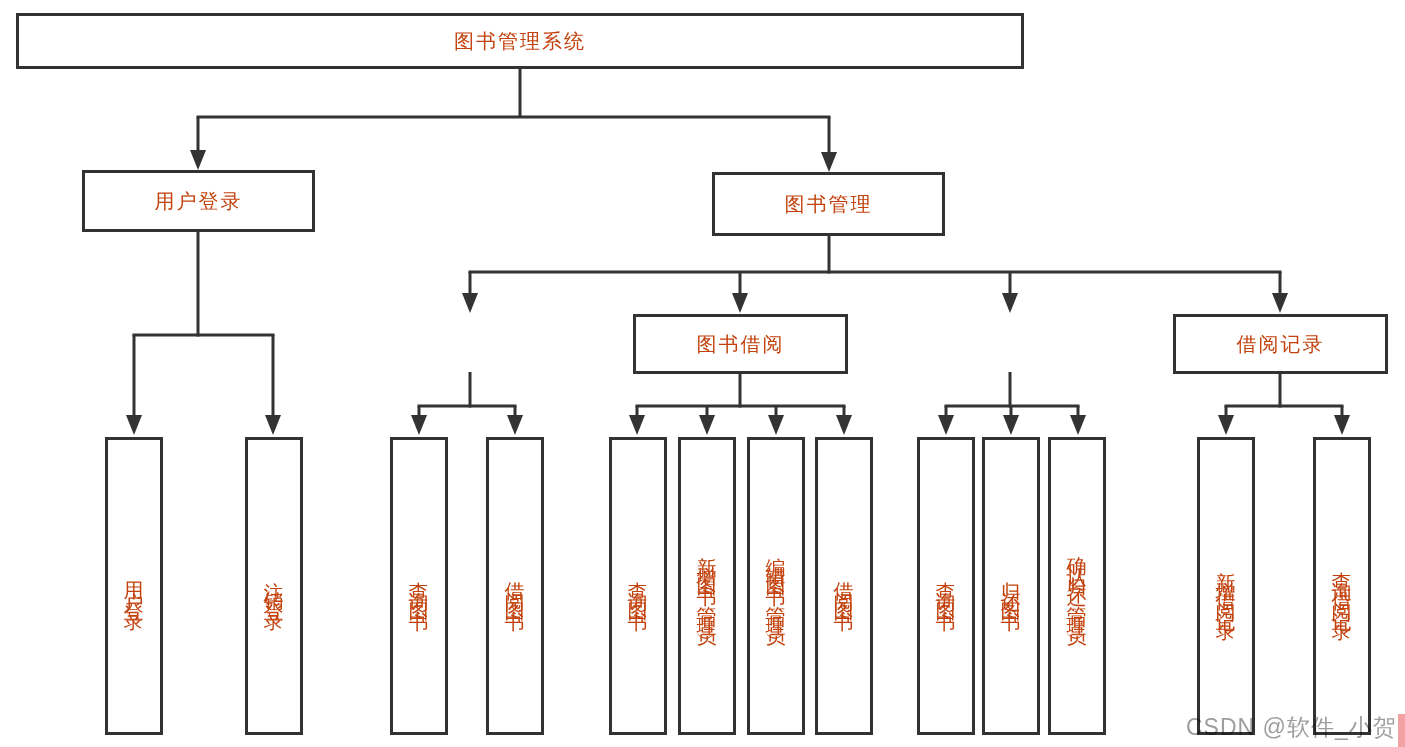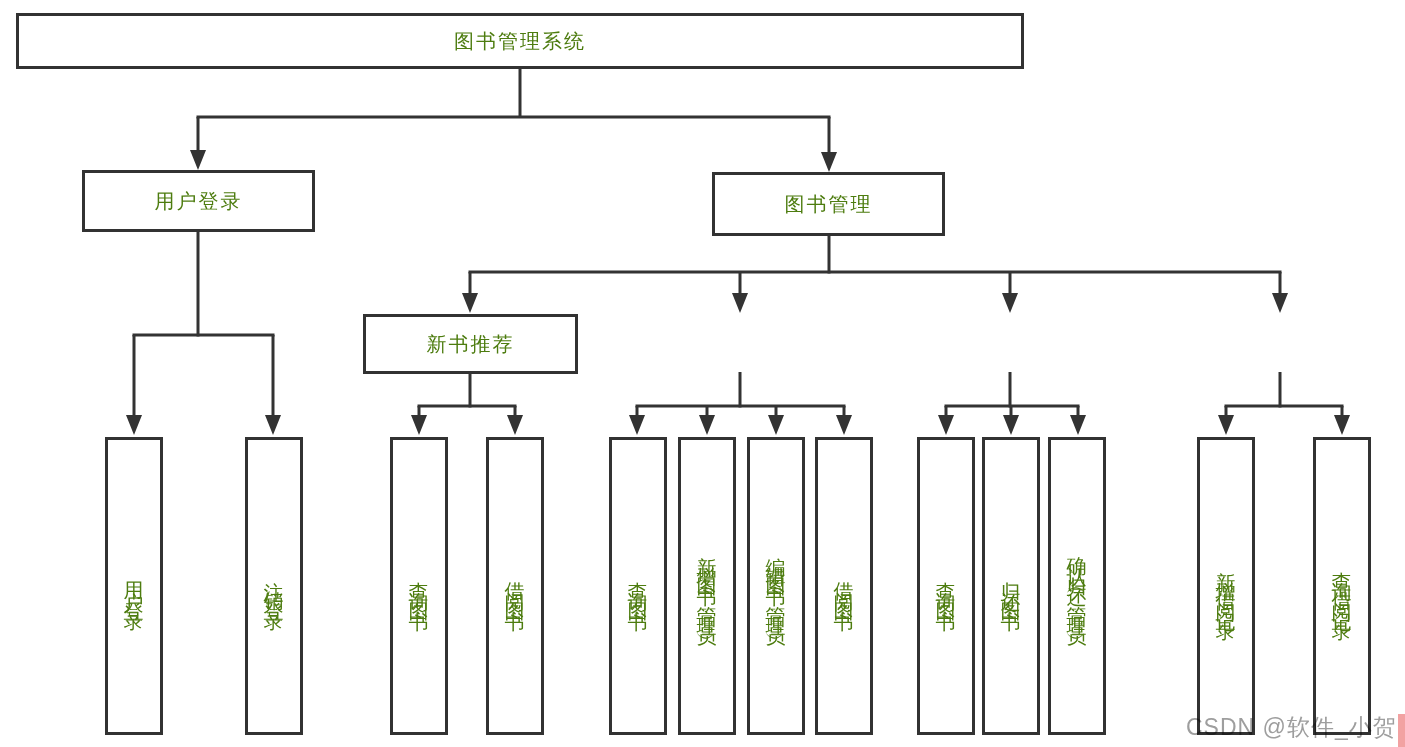--- a/index.html
+++ b/index.html
@@ -5,21 +5,21 @@
   html,body{margin:0;padding:0;background:#fff;}
   .canvas{
     position:relative;width:1405px;height:747px;background:#ffffff;overflow:hidden;
     font-family:"Liberation Sans","DejaVu Sans",sans-serif;
   }
   .connectors{position:absolute;left:0;top:0;z-index:0;}
   .node,.vnode{
     position:absolute;box-sizing:border-box;z-index:1;
     border:3px solid #323232;background:#ffffff;
     display:flex;align-items:center;justify-content:center;
-    color:#4d7c0f;font-size:20px;
+    color:#c2410c;font-size:20px;
   }
   .node span{letter-spacing:2px;white-space:nowrap;}
   .vnode span{
     writing-mode:vertical-rl;text-orientation:mixed;
     font-size:20px;letter-spacing:10px;line-height:1;white-space:nowrap;
   }
   
   .n-root{left:16px;top:13px;width:1008px;height:56px;}
   .n-user-login{left:82px;top:170px;width:233px;height:62px;}
   .n-book-mgmt{left:712px;top:172px;width:233px;height:64px;}
@@ -114,22 +114,25 @@
     <span>图书管理系统</span>
   </div>
 
   <div class="node n-user-login">
     <span>用户登录</span>
   </div>
   <div class="node n-book-mgmt">
     <span>图书管理</span>
   </div>
 
-  <div class="node lvl3 n-new-rec">
-    <span>新书推荐</span>
+  <div class="node lvl3 n-borrowing">
+    <span>图书借阅</span>
+  </div>
+  <div class="node lvl3 n-records">
+    <span>借阅记录</span>
   </div>
 
   <div class="vnode leaf lf-1">
     <span>用户登录</span>
   </div>
   <div class="vnode leaf lf-2">
     <span>注销登录</span>
   </div>
 
   <div class="vnode leaf lf-3">

